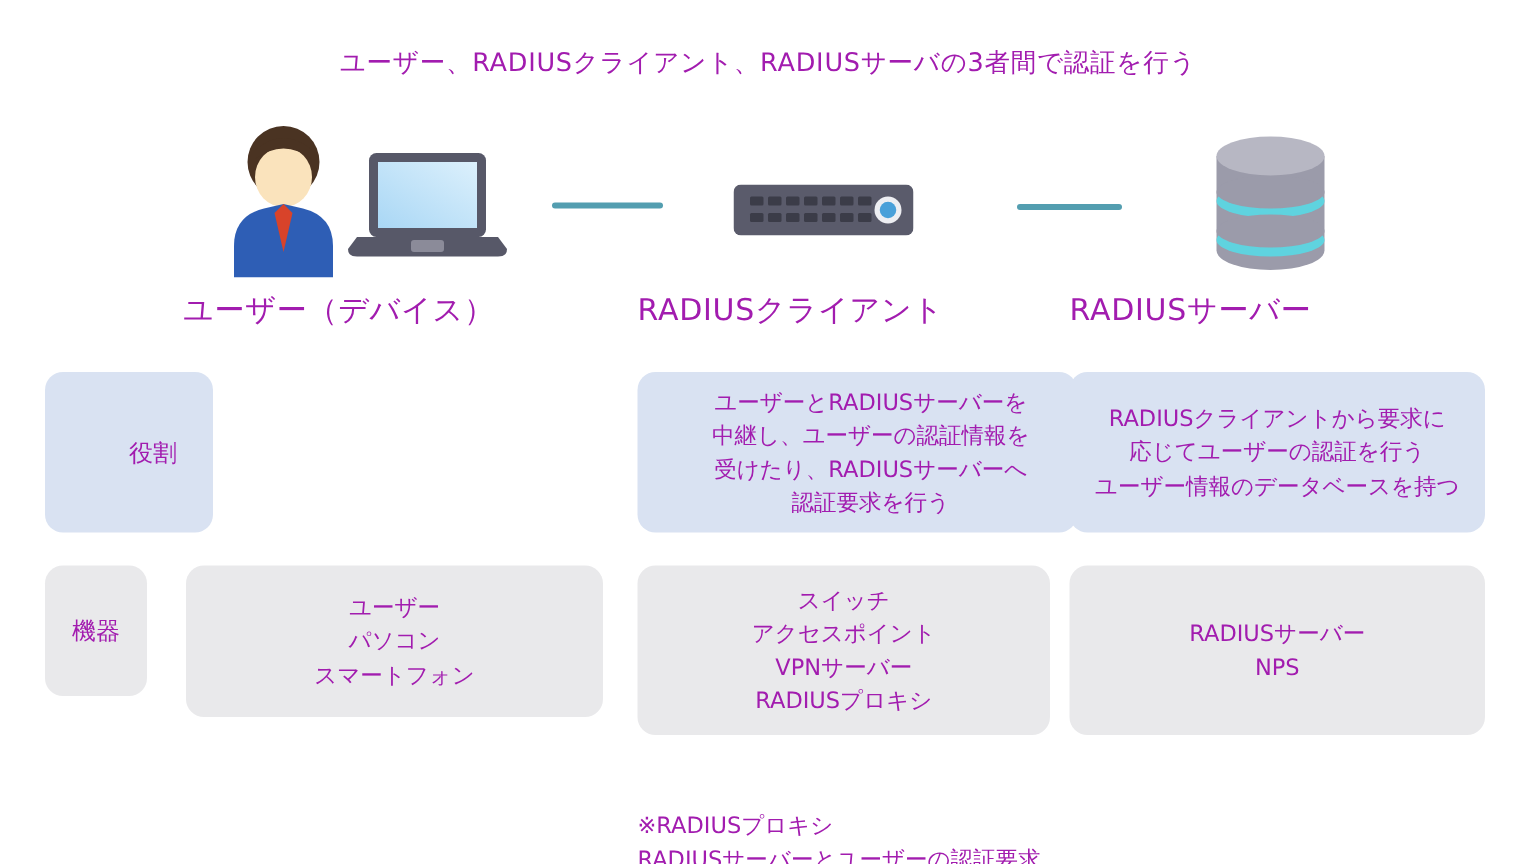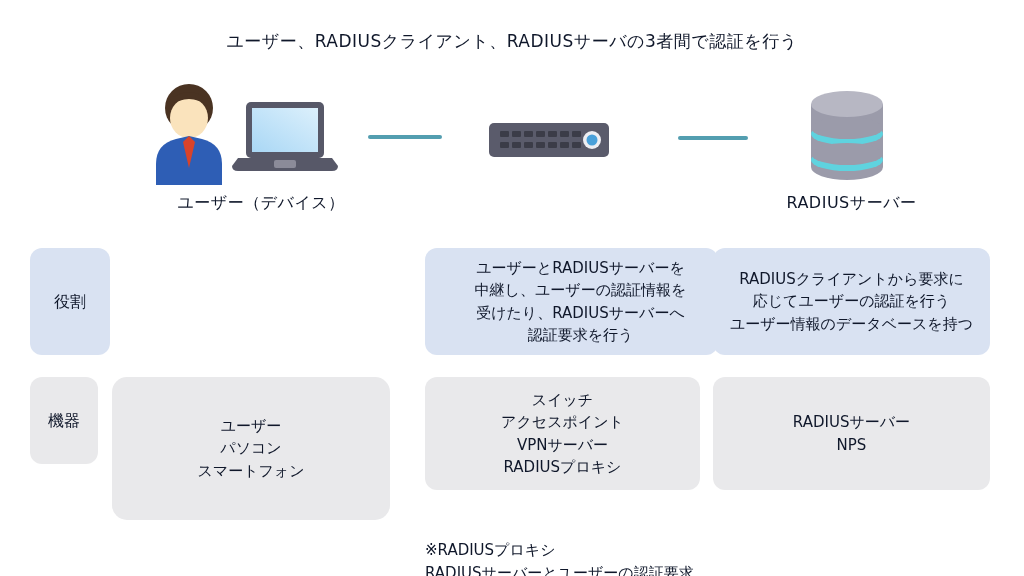--- a/index.html
+++ b/index.html
@@ -1,27 +1,27 @@
 <!DOCTYPE html>
 <html><head>
 <meta charset="utf-8">
 <style>
   html,body { margin:0; padding:0; background:#fff; }
   .canvas {
     position:relative; width:1024px; height:576px; background:#ffffff;
-    font-family:"DejaVu Sans","Liberation Sans",sans-serif; color:#0f172a; overflow:hidden;
+    font-family:"DejaVu Sans","Liberation Sans",sans-serif; color:#a21caf; overflow:hidden;
   }
   .title {
     position:absolute; top:30px; left:0; width:100%;
     text-align:center; font-size:17px; letter-spacing:.5px;
   }
   .icon { position:absolute; }
   .connector { position:absolute; height:4px; background:#539EB0; border-radius:2px; }
   .entity-label {
-    position:absolute; top:193px; text-align:center; font-size:16px; letter-spacing:.5px;
+    position:absolute; top:193px; text-align:left; font-size:20px; letter-spacing:.5px;
   }
   .box {
     position:absolute; border-radius:12px;
     display:flex; align-items:center; justify-content:center;
     text-align:center; font-size:15px; line-height:1.5; white-space:pre-line;
   }
   .role-box  { background:#D9E2F2; }
   .equip-box { background:#E9E9EB; }
   .row-header { font-size:16px; }
   .footnote {
@@ -86,33 +86,34 @@
   <svg class="icon" style="left:804px; top:87px;" width="86" height="97" viewBox="0 0 86 97">
     <path d="M7,17 L7,80 A36,13 0 0 0 79,80 L79,17 Z" fill="#9B9BAA"></path>
     <ellipse cx="43" cy="47" rx="36" ry="11" fill="#5FD3DF"></ellipse>
     <ellipse cx="43" cy="41" rx="36" ry="11" fill="#9B9BAA"></ellipse>
     <ellipse cx="43" cy="73" rx="36" ry="11" fill="#5FD3DF"></ellipse>
     <ellipse cx="43" cy="67" rx="36" ry="11" fill="#9B9BAA"></ellipse>
     <ellipse cx="43" cy="17" rx="36" ry="13" fill="#B7B7C3"></ellipse>
   </svg>
 
   <div class="entity-label" style="left:122px; width:278px;">ユーザー（デバイス）</div>
+  <div class="entity-label" style="left:425px; width:275px;">RADIUSクライアント</div>
   <div class="entity-label" style="left:713px; width:277px;">RADIUSサーバー</div>
 
-  <div class="box role-box row-header" style="left:30px; top:248px; width:80px; height:107px;">役割</div>
+  <div class="box role-box row-header" style="left:30px; top:248px; width:80px; height:107px;padding-left:32px;">役割</div>
   <div class="box role-box" style="left:425px; top:248px; width:275px; height:107px;padding-left:18px;">ユーザーとRADIUSサーバーを
 中継し、ユーザーの認証情報を
 受けたり、RADIUSサーバーへ
 認証要求を行う</div>
   <div class="box role-box" style="left:713px; top:248px; width:277px; height:107px;">RADIUSクライアントから要求に
 応じてユーザーの認証を行う
 ユーザー情報のデータベースを持つ</div>
 
   <div class="box equip-box row-header" style="left:30px; top:377px; width:68px; height:87px;">機器</div>
-  <div class="box equip-box" style="left:112px; top:377px; width:278px; height:143px;border-radius:15px;">ユーザー
+  <div class="box equip-box" style="left:124px; top:377px; width:278px; height:101px;">ユーザー
 パソコン
 スマートフォン</div>
   <div class="box equip-box" style="left:425px; top:377px; width:275px; height:113px;">スイッチ
 アクセスポイント
 VPNサーバー
 RADIUSプロキシ</div>
   <div class="box equip-box" style="left:713px; top:377px; width:277px; height:113px;">RADIUSサーバー
 NPS</div>
 
   <div class="footnote" style="left:425px; width:295px;">※RADIUSプロキシ

